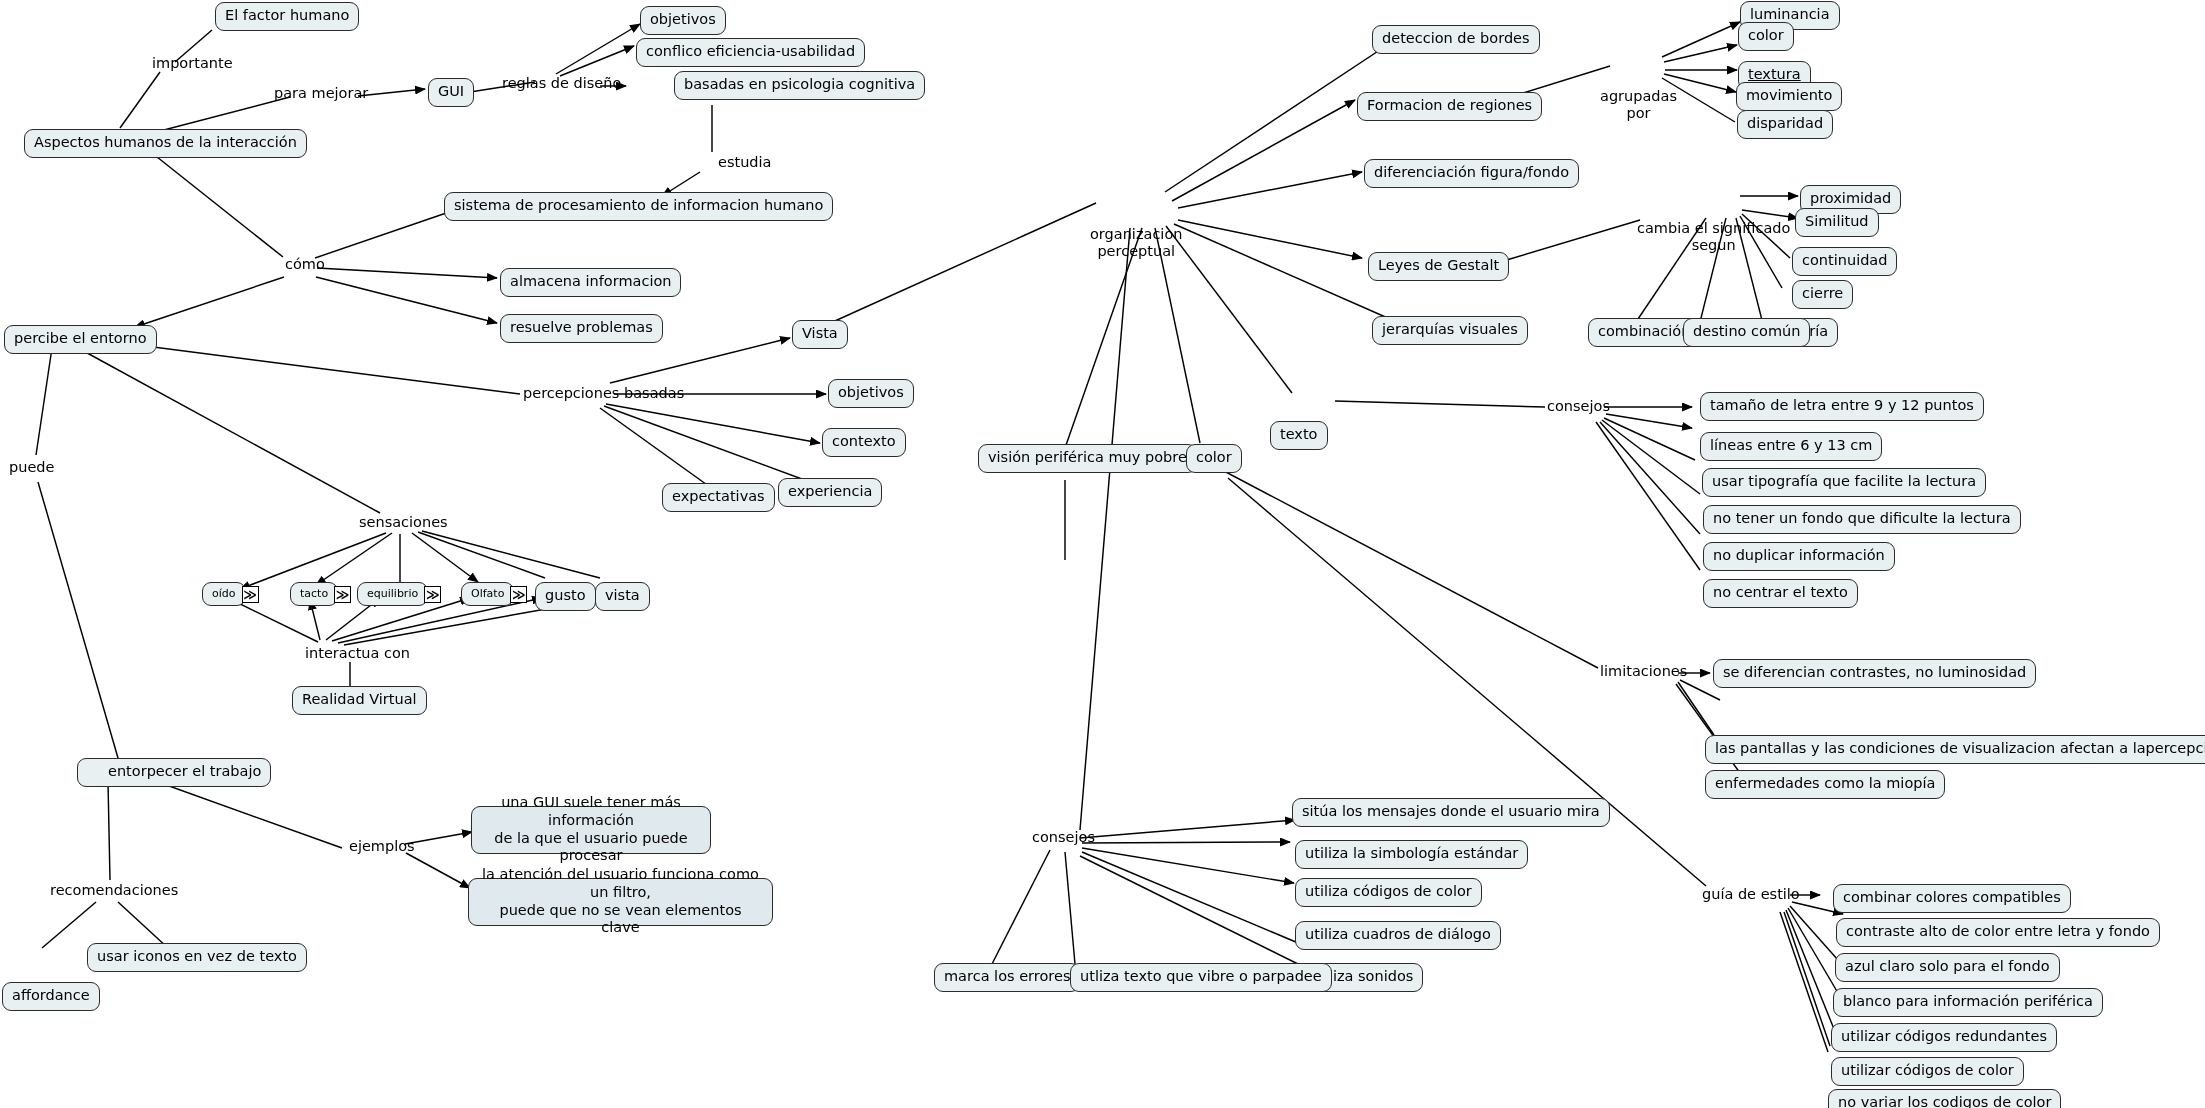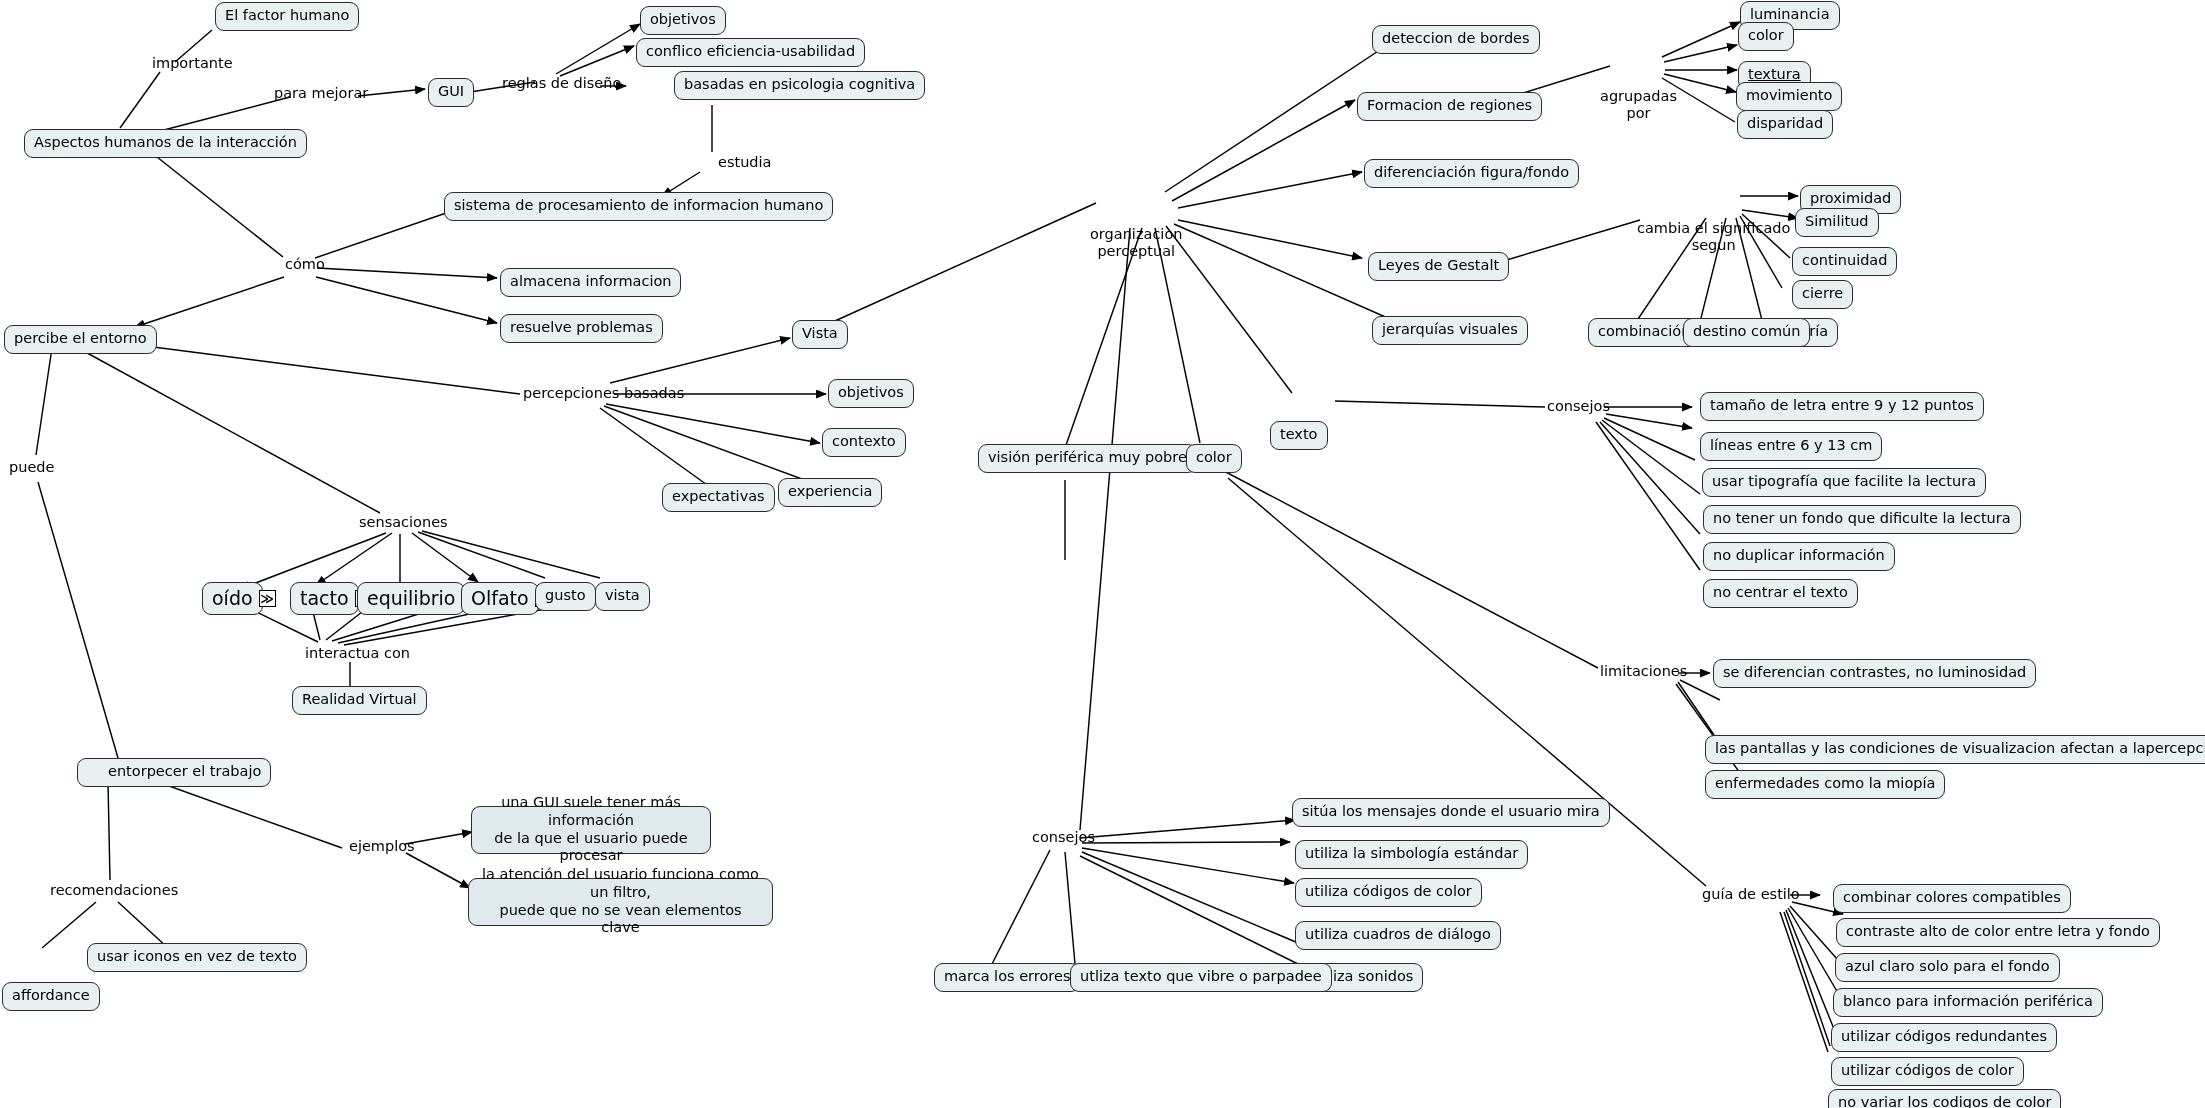--- a/index.html
+++ b/index.html
@@ -56,21 +56,21 @@
     position:absolute;
     display:flex;
     align-items:center;
     z-index:3;
   }
   .sense .body{
     box-sizing:border-box;
     background:#e8f0f2;
     border:1.2px solid #2b2b2b;
     border-radius:9px;
-    font-size:19px;
+    font-size:11px;
     padding:4px 9px 5px 9px;
     white-space:nowrap;
     color:#000;
   }
   .sense .badge{
     box-sizing:border-box;
     margin-left:-4px;
     width:17px;
     height:17px;
     border:1.3px solid #000;

